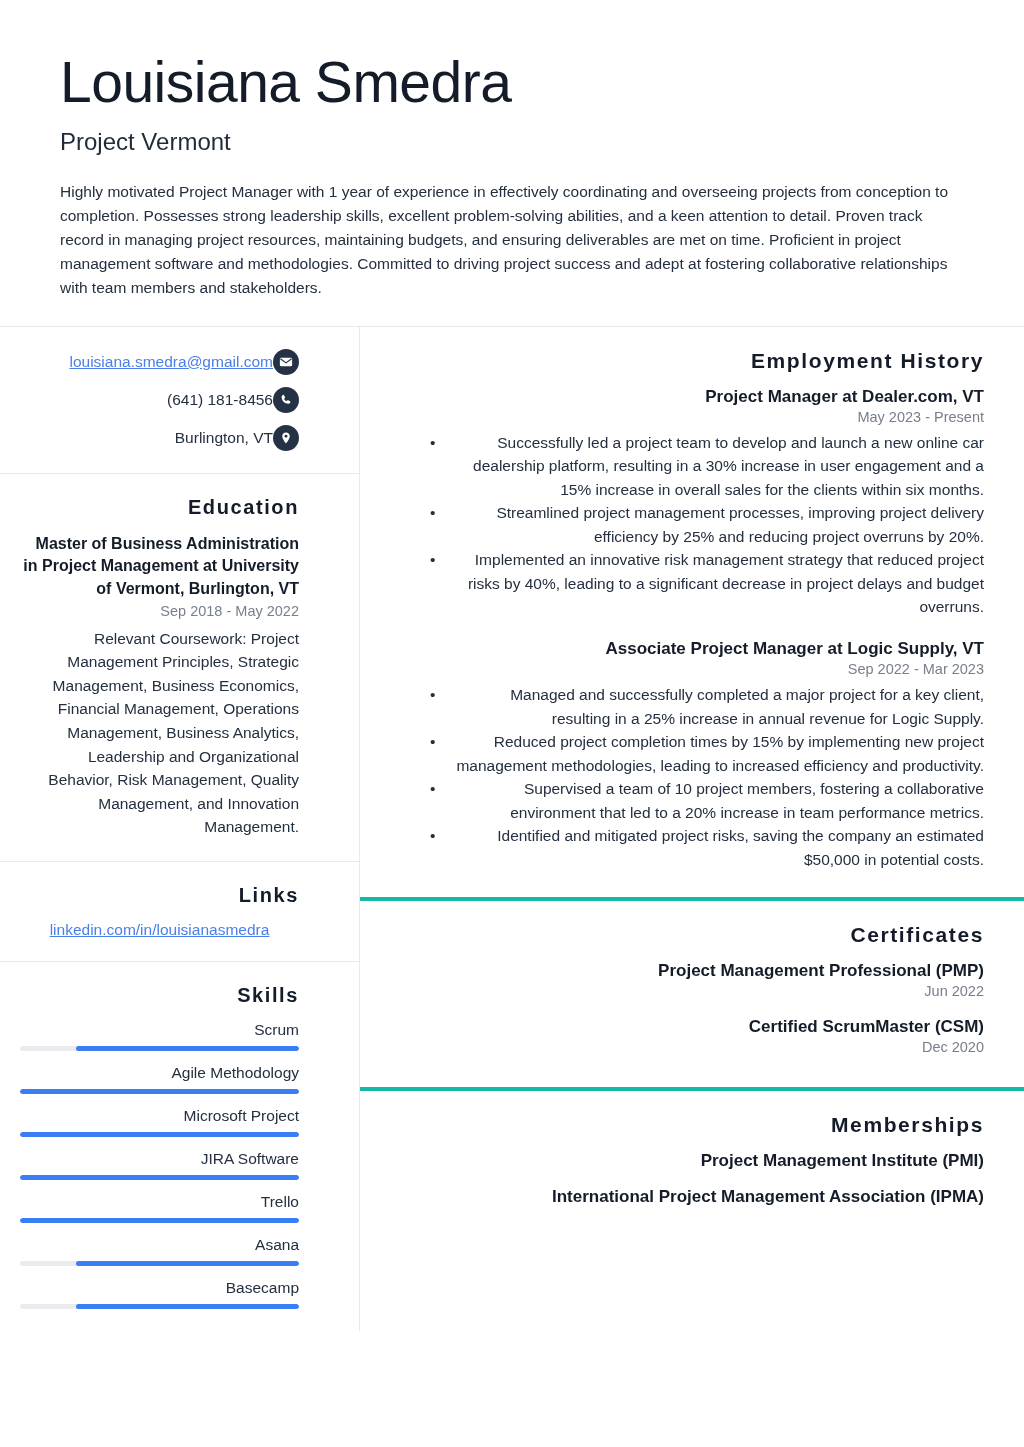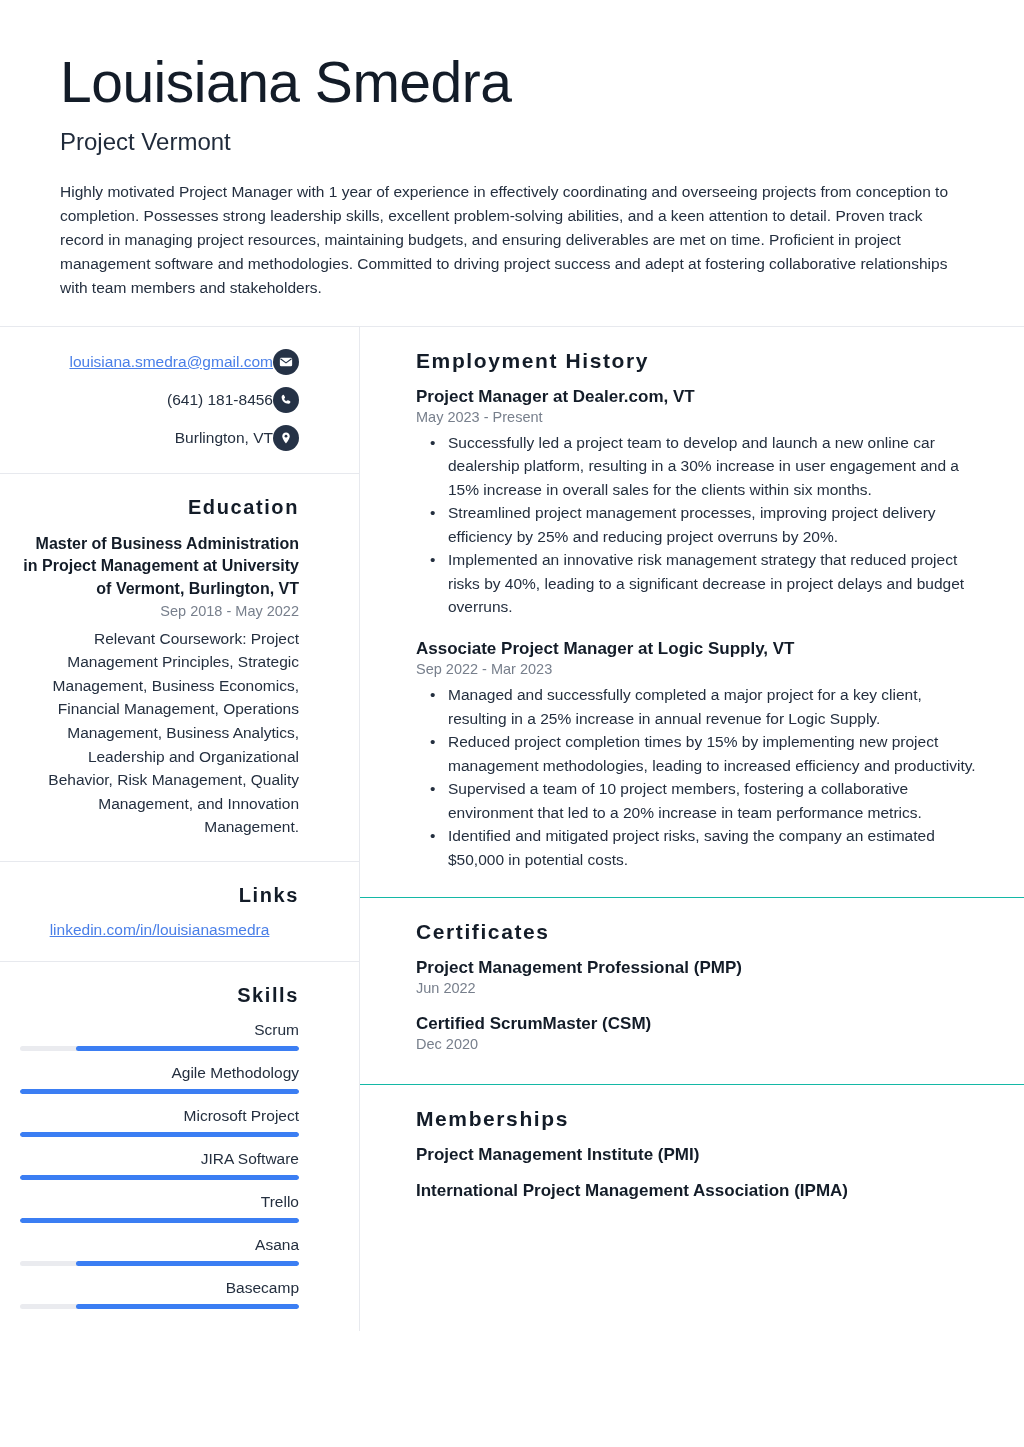--- a/index.html
+++ b/index.html
@@ -66,20 +66,21 @@
   }
   .sidebar {
     width: 360px;
     flex: 0 0 360px;
     box-sizing: border-box;
     border-right: 1px solid #e7e9ee;
   }
   .main {
     flex: 1 1 auto;
     box-sizing: border-box;
+    text-align: right;
   }
 
   
   .side-block {
     padding: 22px 60px 22px 20px;
     text-align: right;
     box-sizing: border-box;
   }
   .side-block + .side-block {
     border-top: 1px solid #e7e9ee;
@@ -172,21 +173,21 @@
     border-radius: 3px;
     background: #3b7ef3;
   }
 
   
   .main-block {
     padding: 22px 40px 26px 56px;
     box-sizing: border-box;
   }
   .main-block + .main-block {
-    border-top: 1px solid #14b8a6;
+    border-top: 4px solid #14b8a6;
   }
   .main-heading {
     font-size: 21px;
     font-weight: 700;
     color: #131c28;
     letter-spacing: 1.6px;
     margin: 0 0 14px 0;
   }
   .entry { margin-bottom: 20px; }
   .entry:last-child { margin-bottom: 0; }

